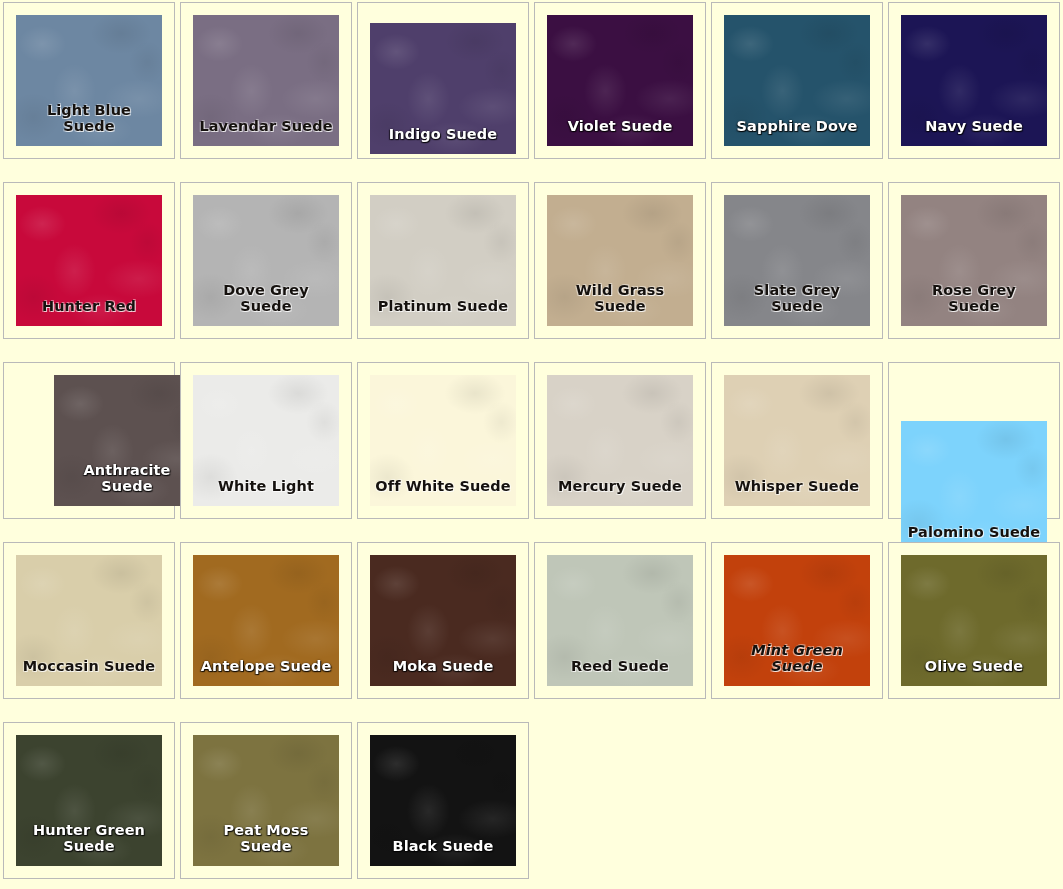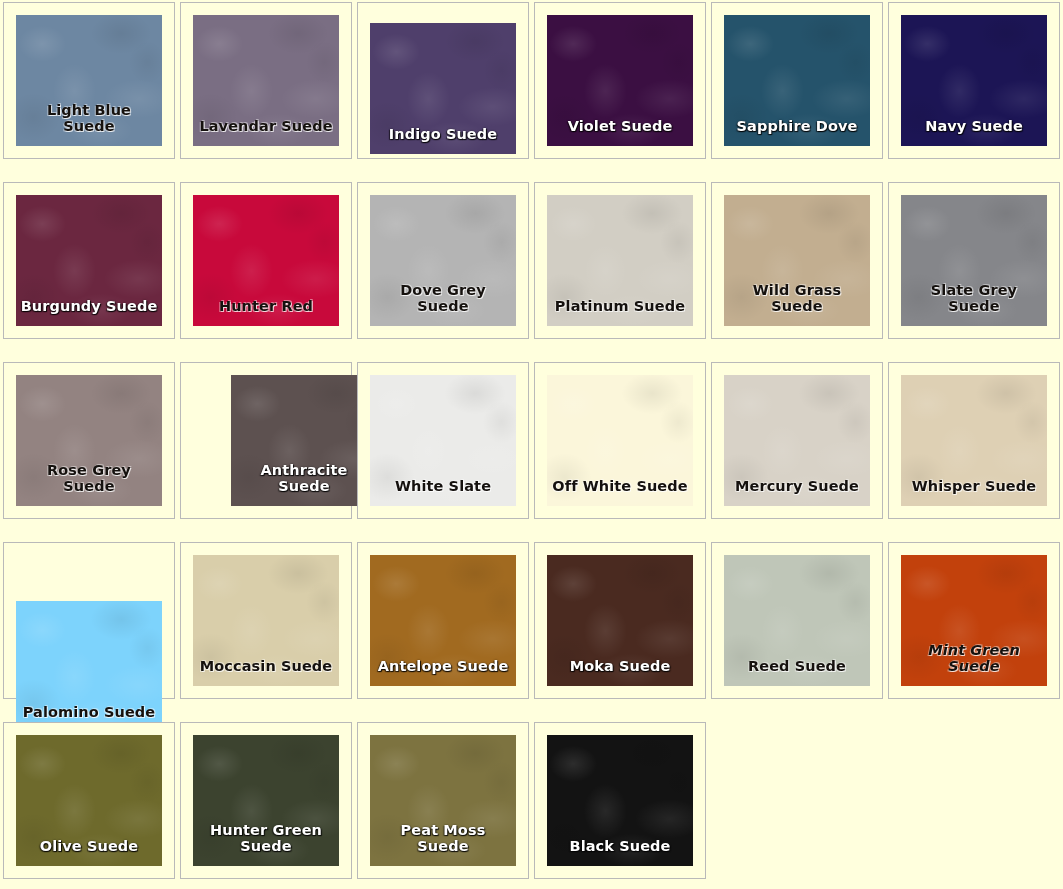--- a/index.html
+++ b/index.html
@@ -122,25 +122,20 @@
       <div class="swatch-fill" style="background: rgb(37, 83, 107);">
         <div class="swatch-label light-text">Sapphire Dove</div>
       </div>
     </div>
     <div class="swatch-card">
       <div class="swatch-fill" style="background: rgb(28, 21, 85);">
         <div class="swatch-label light-text">Navy Suede</div>
       </div>
     </div>
     <div class="swatch-card">
-      <div class="swatch-fill" style="background: rgb(107, 39, 64);">
-        <div class="swatch-label light-text">Burgundy Suede</div>
-      </div>
-    </div>
-    <div class="swatch-card">
       <div class="swatch-fill" style="background: rgb(200, 9, 59);">
         <div class="swatch-label dark-text">Hunter Red</div>
       </div>
     </div>
     <div class="swatch-card">
       <div class="swatch-fill" style="background: rgb(180, 180, 180);">
         <div class="swatch-label dark-text">Dove Grey Suede</div>
       </div>
     </div>
     <div class="swatch-card">
@@ -163,21 +158,21 @@
         <div class="swatch-label dark-text">Rose Grey Suede</div>
       </div>
     </div>
     <div class="swatch-card">
       <div class="swatch-fill" style="background: rgb(93, 81, 80); margin-left: 38px;">
         <div class="swatch-label light-text">Anthracite Suede</div>
       </div>
     </div>
     <div class="swatch-card">
       <div class="swatch-fill" style="background: rgb(235, 235, 233);">
-        <div class="swatch-label dark-text">White Slate</div>
+        <div class="swatch-label dark-text">White Light</div>
       </div>
     </div>
     <div class="swatch-card">
       <div class="swatch-fill" style="background: rgb(251, 246, 218);">
         <div class="swatch-label dark-text">Off White Suede</div>
       </div>
     </div>
     <div class="swatch-card">
       <div class="swatch-fill" style="background: rgb(216, 210, 199);">
         <div class="swatch-label dark-text">Mercury Suede</div>

